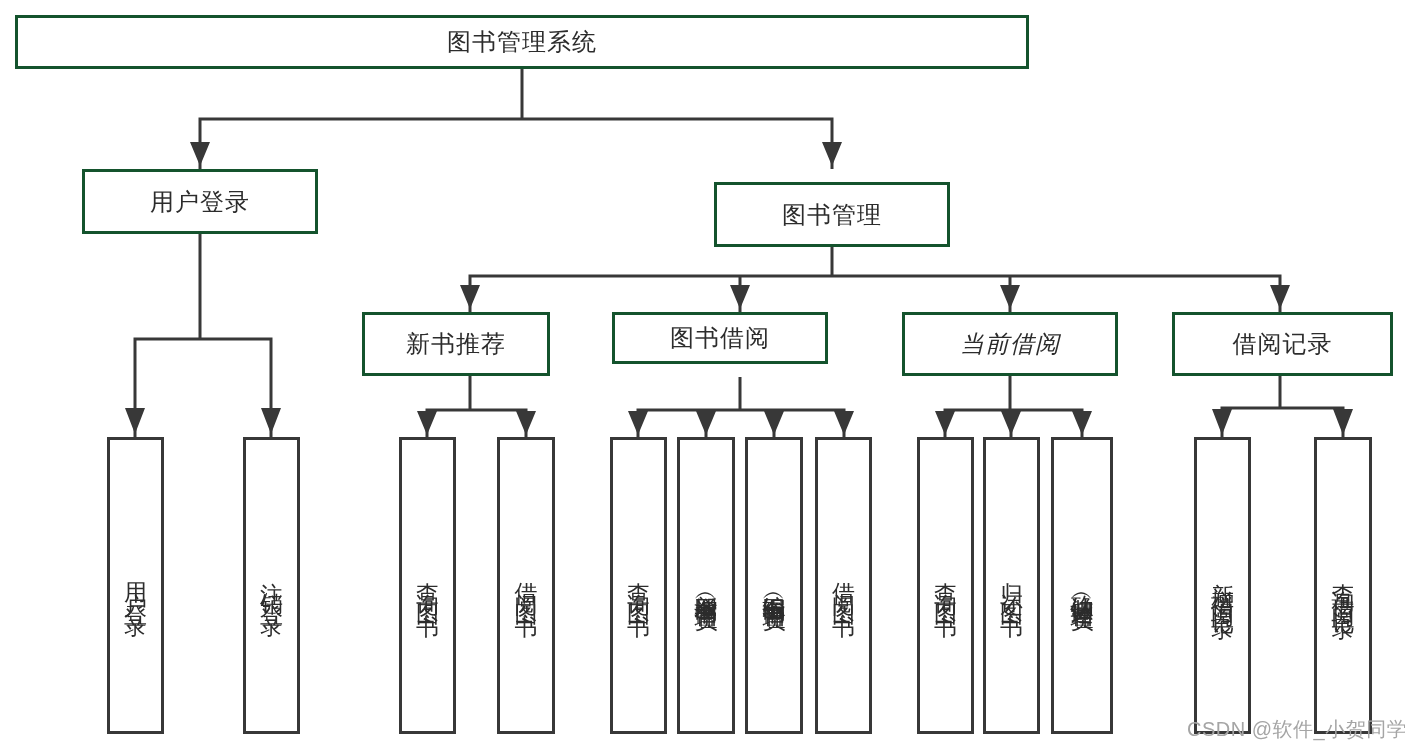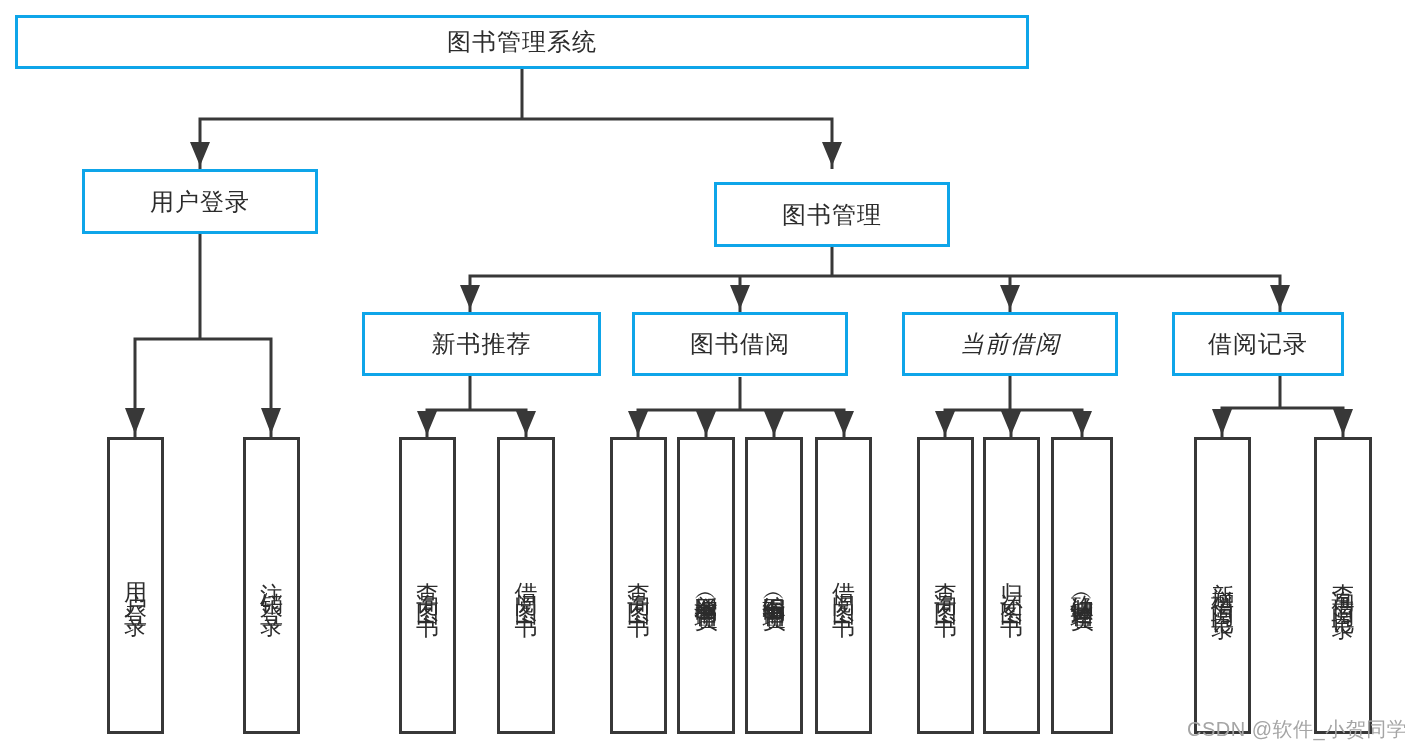--- a/index.html
+++ b/index.html
@@ -5,21 +5,21 @@
   html,body { margin:0; padding:0; background:#fff; }
   .canvas {
     position:relative; width:1405px; height:747px; background:#fff;
     font-family:"Liberation Sans", sans-serif; color:#2c2c2c; overflow:hidden;
   }
   .connectors { position:absolute; left:0; top:0; width:1405px; height:747px; z-index:1; }
   .ln  { fill:none; stroke:#383838; stroke-width:3; }
   .arr { fill:#383838; stroke:none; }
   .hbox {
     position:absolute; box-sizing:border-box; z-index:2;
-    border:3px solid #0ea5e9; background:#fff;
+    border:3px solid #14532d; background:#fff;
     display:flex; align-items:center; justify-content:center;
     font-size:24px; letter-spacing:1px; white-space:nowrap;
   }
   .leaf {
     position:absolute; box-sizing:border-box; z-index:2;
     border:3px solid #383838; background:#fff;
     display:flex; align-items:center; justify-content:center;
     font-size:23px; top:437px; height:297px;
   }
   .vtext { writing-mode:vertical-rl; text-orientation:mixed; line-height:1.08; }
@@ -94,30 +94,30 @@
     <span>图书管理系统</span>
   </div>
 
   <div class="hbox" style="left:82px; top:169px; width:236px; height:65px;">
     <span>用户登录</span>
   </div>
   <div class="hbox" style="left:714px; top:182px; width:236px; height:65px;">
     <span>图书管理</span>
   </div>
 
-  <div class="hbox" style="left:362px; top:312px; width:239px; height:64px;">
+  <div class="hbox" style="left:362px; top:312px; width:188px; height:64px;">
     <span>新书推荐</span>
   </div>
-  <div class="hbox" style="left:632px; top:312px; width:216px; height:64px;">
+  <div class="hbox" style="left:612px; top:312px; width:216px; height:52px;">
     <span>图书借阅</span>
   </div>
   <div class="hbox" style="left:902px; top:312px; width:216px; height:64px;font-style:italic;">
     <span>当前借阅</span>
   </div>
-  <div class="hbox" style="left:1172px; top:312px; width:172px; height:64px;">
+  <div class="hbox" style="left:1172px; top:312px; width:221px; height:64px;">
     <span>借阅记录</span>
   </div>
 
   <div class="leaf" style="left:107px; width:57px;">
     <span class="vtext" style="letter-spacing: 11px;">用户登录</span>
   </div>
   <div class="leaf" style="left:243px; width:57px;">
     <span class="vtext" style="letter-spacing: 11px;">注销登录</span>
   </div>
 

